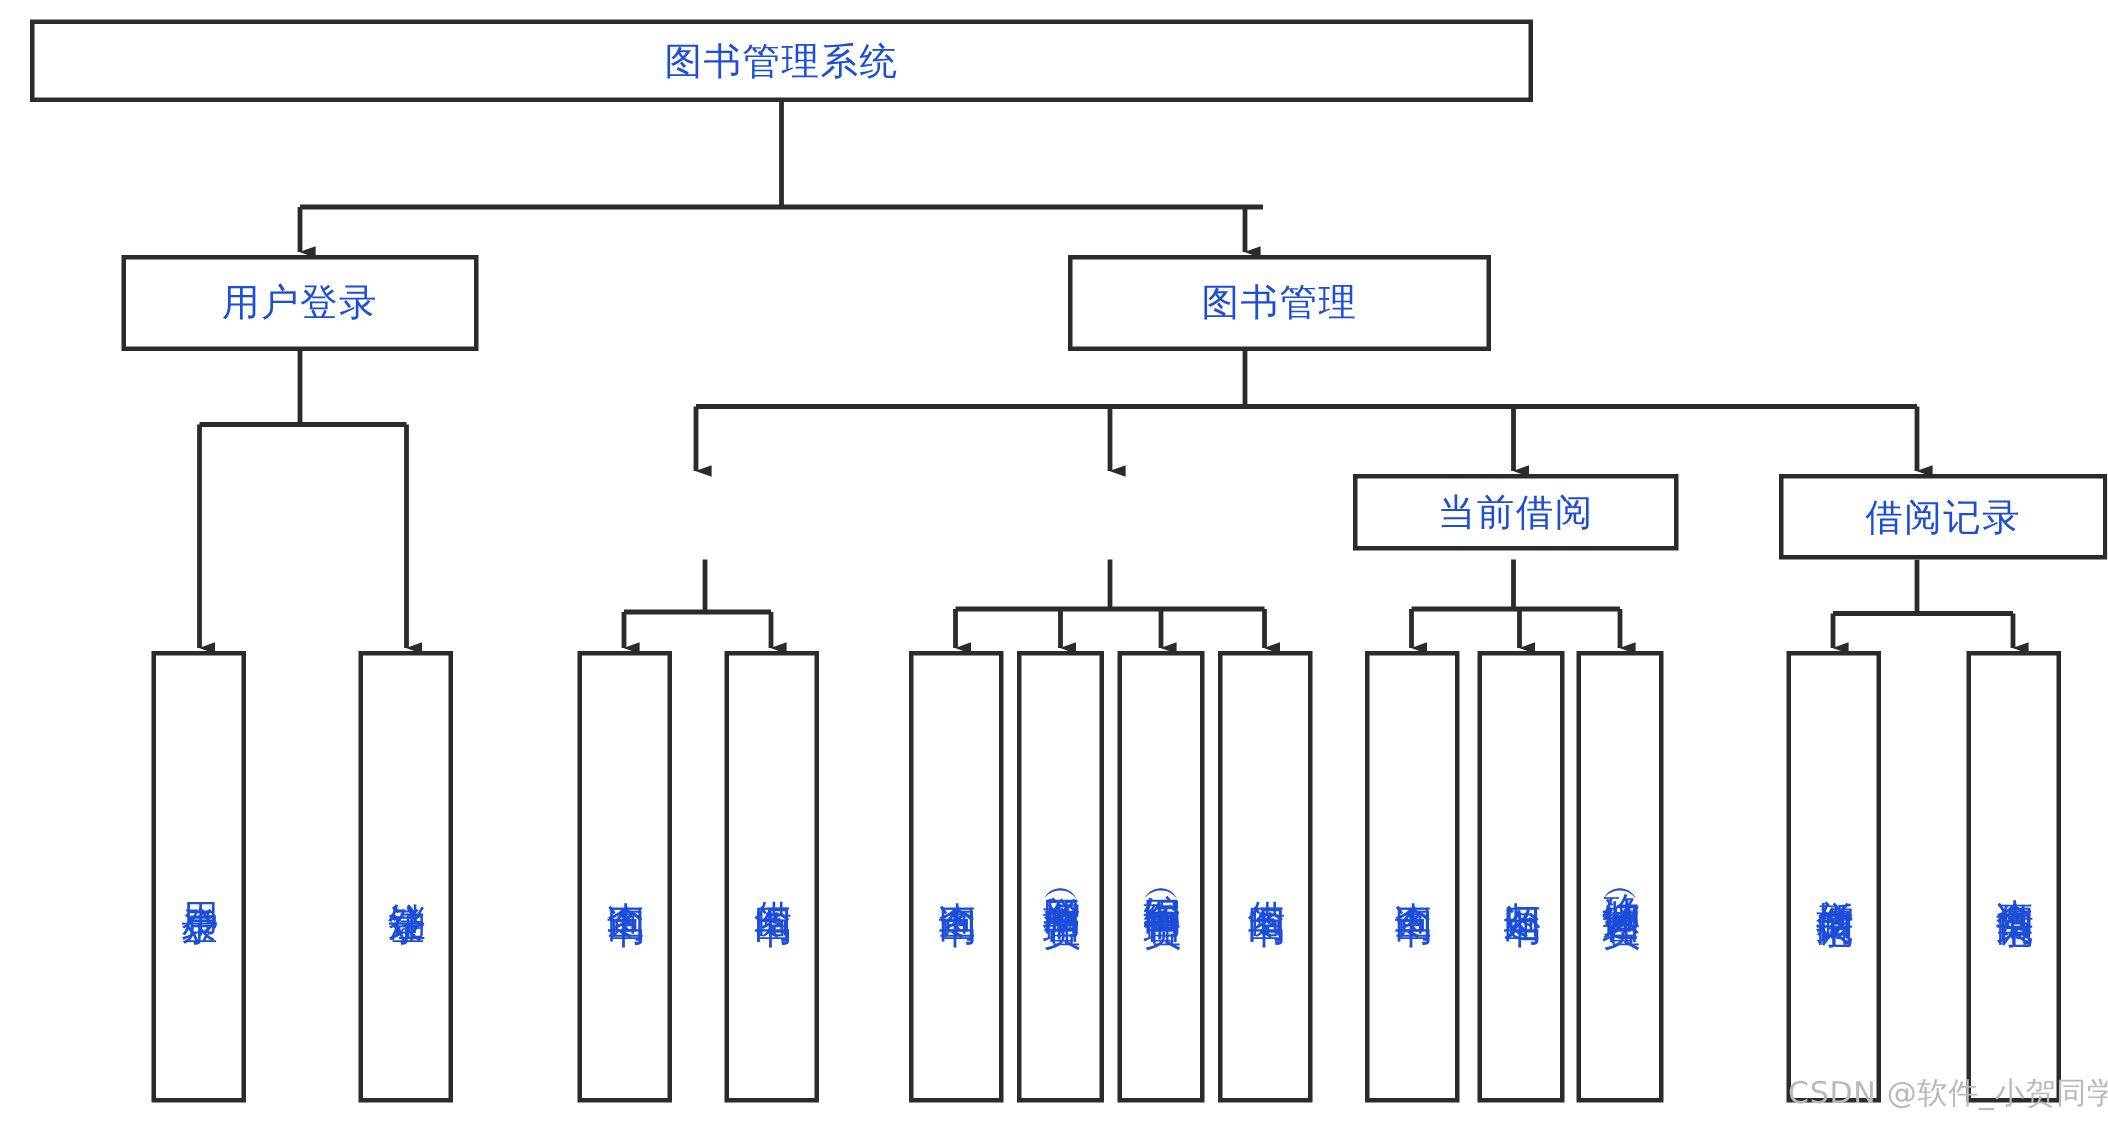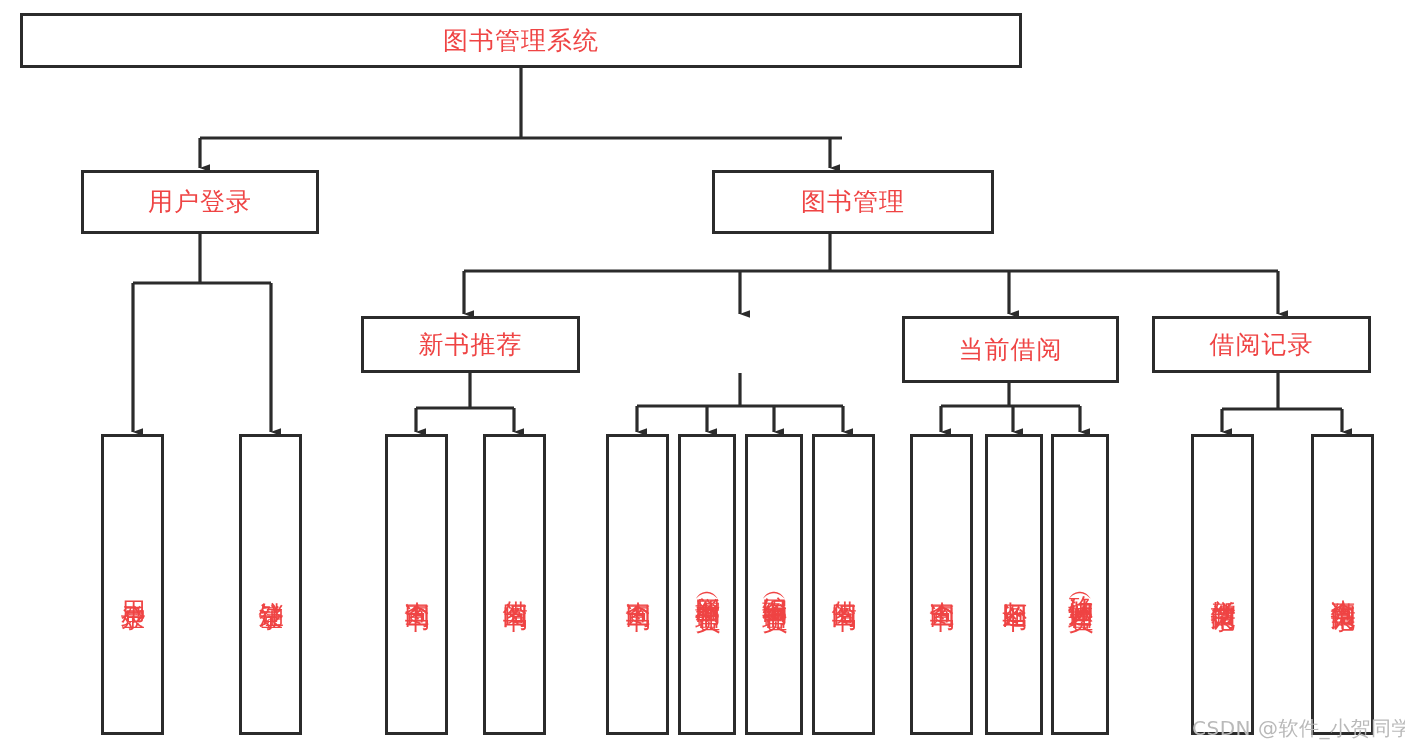--- a/index.html
+++ b/index.html
@@ -26,21 +26,21 @@
     pointer-events: none;
   }
   .node {
     position: absolute;
     box-sizing: border-box;
     border: 3px solid #2b2b2b;
     background: #ffffff;
     display: flex;
     align-items: center;
     justify-content: center;
-    color: #ef4444;
+    color: #1d4ed8;
   }
   .node-h {
     font-size: 25px;
     letter-spacing: 1px;
     line-height: 1.2;
     white-space: nowrap;
   }
   .node-v {
     align-items: center;
     justify-content: center;
@@ -122,27 +122,24 @@
     <span>图书管理系统</span>
   </div>
 
   <div class="node node-h" style="left:81px; top:170px; width:238px; height:64px;">
     <span>用户登录</span>
   </div>
   <div class="node node-h" style="left:712px; top:170px; width:282px; height:64px;">
     <span>图书管理</span>
   </div>
 
-  <div class="node node-h" style="left:361px; top:316px; width:219px; height:57px;">
-    <span>新书推荐</span>
-  </div>
-  <div class="node node-h" style="left:902px; top:316px; width:217px; height:67px;">
+  <div class="node node-h" style="left:902px; top:316px; width:217px; height:51px;">
     <span>当前借阅</span>
   </div>
-  <div class="node node-h" style="left:1152px; top:316px; width:219px; height:57px;">
+  <div class="node node-h" style="left:1186px; top:316px; width:219px; height:57px;">
     <span>借阅记录</span>
   </div>
 
   <div class="node node-v" style="left:101px; top:434px; width:63px; height:301px;">
     <span class="vtext">用户登录</span>
   </div>
   <div class="node node-v" style="left:239px; top:434px; width:63px; height:301px;">
     <span class="vtext">注销登录</span>
   </div>
   <div class="node node-v" style="left:385px; top:434px; width:63px; height:301px;">

